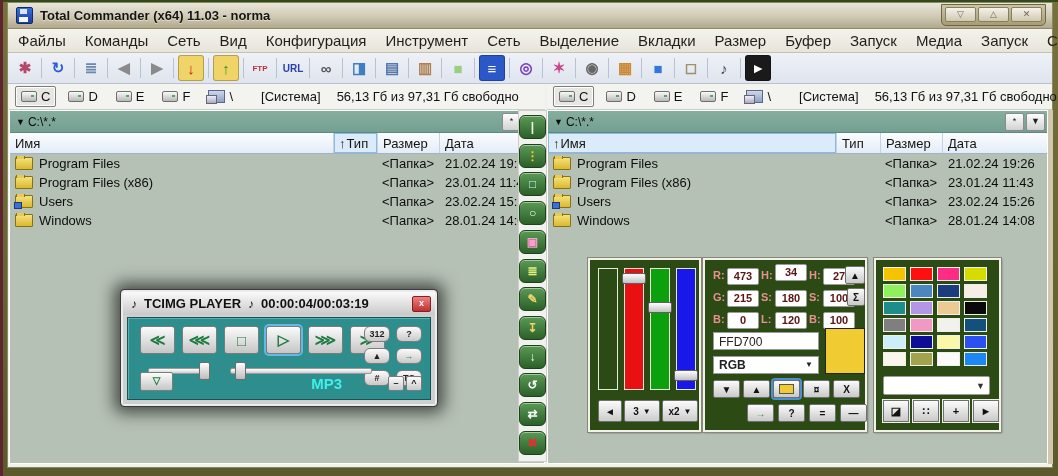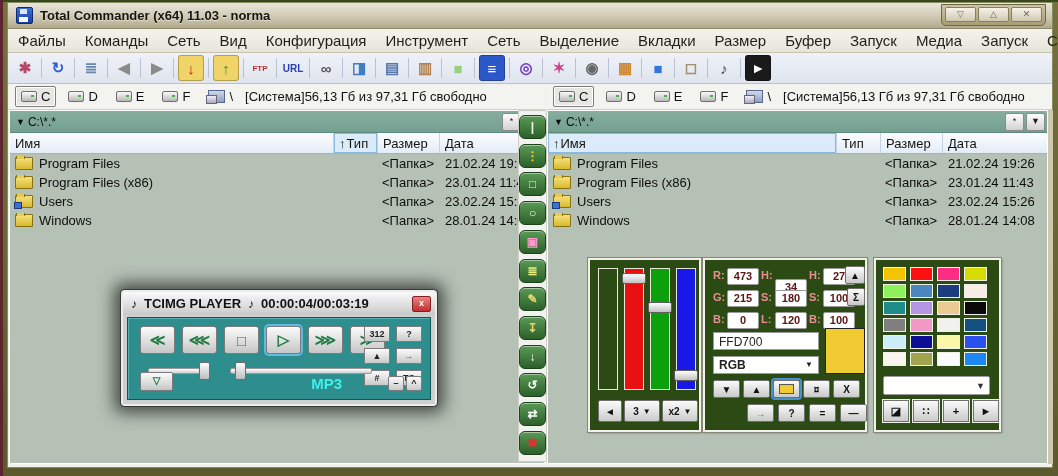--- a/index.html
+++ b/index.html
@@ -39,21 +39,21 @@
   .drivebar{position:absolute;top:81px;height:26px;background:#f3f3f0;border-bottom:1px solid #cfcfc6;
             display:flex;align-items:center;padding-left:6px;box-sizing:border-box;font-size:13px;color:#111;}
   .db-left{left:1px;width:536px;}
   .db-right{left:539px;width:505px;}
   .drive-btn{display:flex;align-items:center;gap:4px;padding:2px 5px;margin-right:6px;border:1px solid transparent;border-radius:2px;}
   .drive-btn.sel{border-color:#7d7d7d;background:#e6e6e2;box-shadow:inset 0 0 0 1px #fff;}
   .drive-chip{width:14px;height:9px;background:linear-gradient(180deg,#fafafa,#b9b9b9);border:1px solid #6f6f6f;border-radius:2px;position:relative;}
   .drive-chip::after{content:"";position:absolute;right:2px;top:3px;width:3px;height:2px;background:#4caf50;}
   .net-chip{width:15px;height:11px;background:linear-gradient(180deg,#cfd8ea,#8fa0c4);border:1px solid #58688c;position:relative;}
   .net-chip::after{content:"";position:absolute;left:-3px;bottom:-2px;width:9px;height:7px;background:linear-gradient(180deg,#eef,#aab);border:1px solid #667;}
-  .db-info{margin-left:0;white-space:pre;}
+  .db-info{margin-left:16px;white-space:pre;}
 
   
   .fpanel{position:absolute;top:107px;bottom:3px;background:#b6c1b6;border:1px solid #fff;box-sizing:border-box;}
   .fp-left{left:1px;width:536px;}
   .fp-right{left:539px;width:501px;}
   .pathbar{height:21px;background:linear-gradient(180deg,#86ae9f,#74a091);display:flex;align-items:center;
            font-size:12px;color:#0c0c0c;padding:0 2px 0 6px;border-bottom:1px solid #5d8a7b;}
   .path-tri{font-size:9px;margin-right:3px;}
   .path-btn{width:17px;height:16px;margin-left:2px;background:linear-gradient(180deg,#fdfdfd,#d2d2d2);
             border:1px solid #8b8b8b;border-radius:2px;font-size:9px;line-height:15px;text-align:center;color:#222;}
@@ -90,21 +90,21 @@
   .pl-note{margin:0 7px;font-size:12px;}
   .pl-close{margin-left:auto;width:17px;height:14px;background:linear-gradient(180deg,#f08080,#c03030);
             border:1px solid #802020;border-radius:2px;color:#fff;font-size:9px;line-height:13px;text-align:center;font-weight:bold;}
   .pl-body{position:absolute;left:4px;right:4px;top:25px;bottom:4px;background:#2e8d8d;
            border:1px solid #145555;box-shadow:inset 1px 1px 0 #57b0b0;}
   .pl-transport{position:absolute;left:12px;top:8px;display:flex;gap:7px;}
   .pl-tbtn{width:33px;height:26px;background:linear-gradient(180deg,#fbfbfb,#c6c6c6);border:1px solid #7c7c7c;
            border-radius:3px;font-size:15px;font-weight:bold;color:#1d7b41;display:flex;align-items:center;justify-content:center;}
   .pl-tbtn.active{box-shadow:0 0 0 2px #63b9e6;}
   .pl-aux{position:absolute;right:8px;top:8px;display:grid;grid-template-columns:26px 26px;grid-auto-rows:16px;gap:6px 6px;}
-  .pl-abtn{background:linear-gradient(180deg,#fbfbfb,#c9c9c9);border:1px solid #7c7c7c;border-radius:0;
+  .pl-abtn{background:linear-gradient(180deg,#fbfbfb,#c9c9c9);border:1px solid #7c7c7c;border-radius:6px;
            font-size:9px;font-weight:bold;color:#222;display:flex;align-items:center;justify-content:center;}
   .pl-slider{position:absolute;height:4px;background:linear-gradient(180deg,#ffffff,#cfcfcf);border:1px solid #9a9a9a;border-radius:2px;}
   .pl-thumb{position:absolute;top:-7px;width:9px;height:16px;background:linear-gradient(180deg,#fdfdfd,#bdbdbd);border:1px solid #6d6d6d;border-radius:2px;}
   .pl-collapse{position:absolute;left:12px;bottom:8px;width:31px;height:17px;background:linear-gradient(180deg,#fbfbfb,#c6c6c6);
                border:1px solid #7c7c7c;border-radius:2px;color:#1d7b41;font-size:10px;line-height:16px;text-align:center;font-weight:bold;}
   .pl-format{position:absolute;right:88px;bottom:7px;font-size:15px;font-weight:bold;color:#3ff0e8;}
   .pl-mini{position:absolute;bottom:8px;width:14px;height:13px;background:linear-gradient(180deg,#fbfbfb,#c9c9c9);
            border:1px solid #7c7c7c;border-radius:2px;font-size:9px;line-height:12px;text-align:center;font-weight:bold;color:#222;}
 
   
@@ -471,21 +471,21 @@
         <span>x2</span>
         <span class="dd-arrow">▼</span>
       </div>
     </div>
 
   <div class="cpanel cp-values">
     <div>
         <span class="cv-label" style="left: 8px; top: 9px;">R:</span>
         <span class="cv-box" style="left: 22px; top: 8px;">473</span>
         <span class="cv-label" style="left: 56px; top: 9px;">H:</span>
-        <span class="cv-box" style="left: 70px; top: 19px;">34</span>
+        <span class="cv-box" style="left: 70px; top: 4px;">34</span>
         <span class="cv-label" style="left: 104px; top: 9px;">H:</span>
         <span class="cv-box" style="left: 118px; top: 8px;">27</span>
         <span class="cv-label" style="left: 8px; top: 31px;">G:</span>
         <span class="cv-box" style="left: 22px; top: 30px;">215</span>
         <span class="cv-label" style="left: 56px; top: 31px;">S:</span>
         <span class="cv-box" style="left: 70px; top: 30px;">180</span>
         <span class="cv-label" style="left: 104px; top: 31px;">S:</span>
         <span class="cv-box" style="left: 118px; top: 30px;">100</span>
         <span class="cv-label" style="left: 8px; top: 53px;">B:</span>
         <span class="cv-box" style="left: 22px; top: 52px;">0</span>

